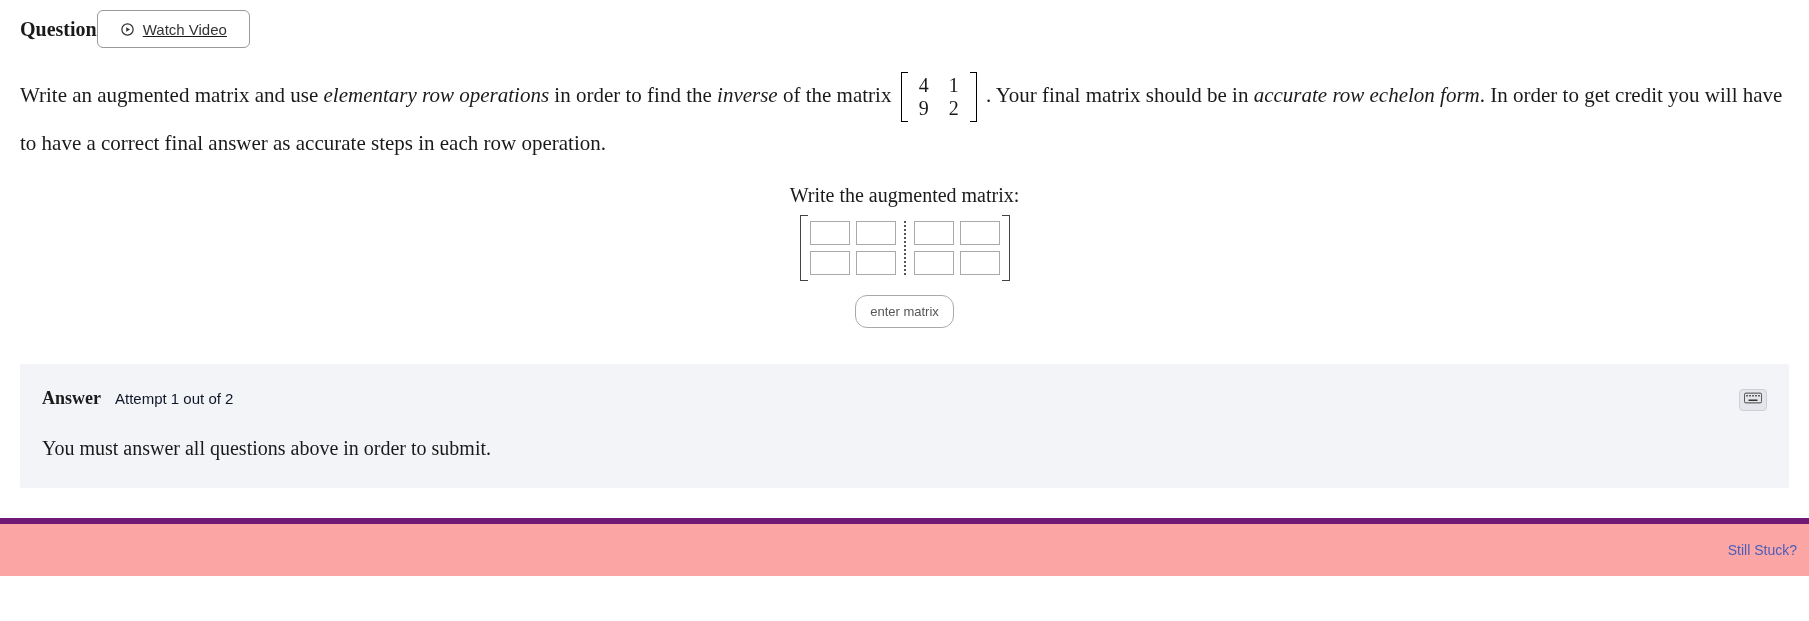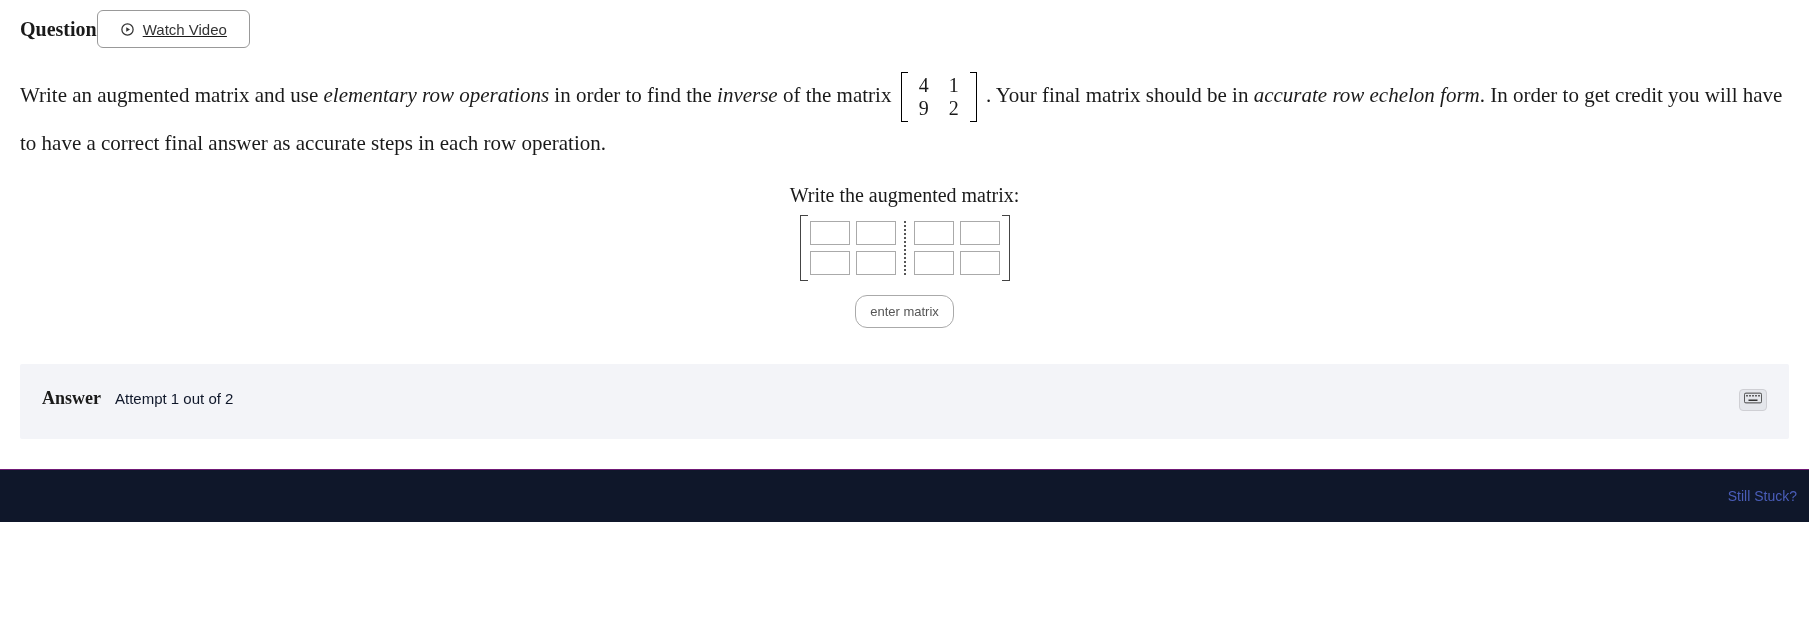--- a/index.html
+++ b/index.html
@@ -127,22 +127,22 @@
     border-radius: 4px;
     width: 28px; height: 22px;
     display: inline-flex; align-items: center; justify-content: center;
     cursor: pointer;
   }
   .kbd-btn svg { width: 18px; height: 12px; }
   .answer-msg { margin-top: 26px; font-size: 20px; }
 
   .footer {
     margin-top: 30px;
-    border-top: 1px solid #701a75;
-    background: #0f172a;
+    border-top: 6px solid #701a75;
+    background: #fca5a5;
     padding: 18px 12px 18px 20px;
     display: flex;
     justify-content: flex-end;
   }
   .still-stuck {
     font-family: Arial, sans-serif;
     font-size: 14px;
     color: #4a5db9;
     cursor: pointer;
   }
@@ -223,19 +223,20 @@
             <rect x="3" y="3" width="2" height="2" fill="#333"></rect>
               <rect x="7" y="3" width="2" height="2" fill="#333"></rect>
               <rect x="11" y="3" width="2" height="2" fill="#333"></rect>
               <rect x="15" y="3" width="2" height="2" fill="#333"></rect>
               <rect x="19" y="3" width="2" height="2" fill="#333"></rect>
             <rect x="6" y="9" width="12" height="2" fill="#333"></rect>
           </svg>
         </span>
       </button>
     </div>
+    <div class="answer-msg">You must answer all questions above in order to submit.</div>
   </div>
 
 </div>
 
 <div class="footer">
   <span class="still-stuck">Still Stuck?</span>
 </div>
 
 </body></html>

